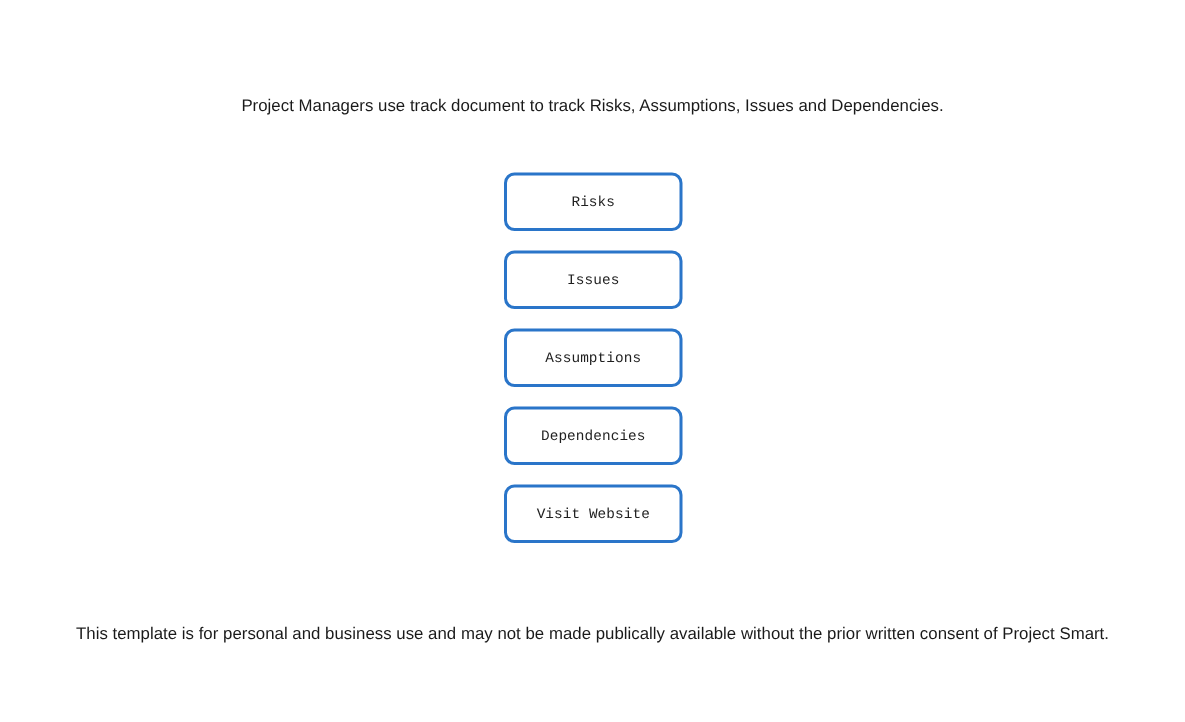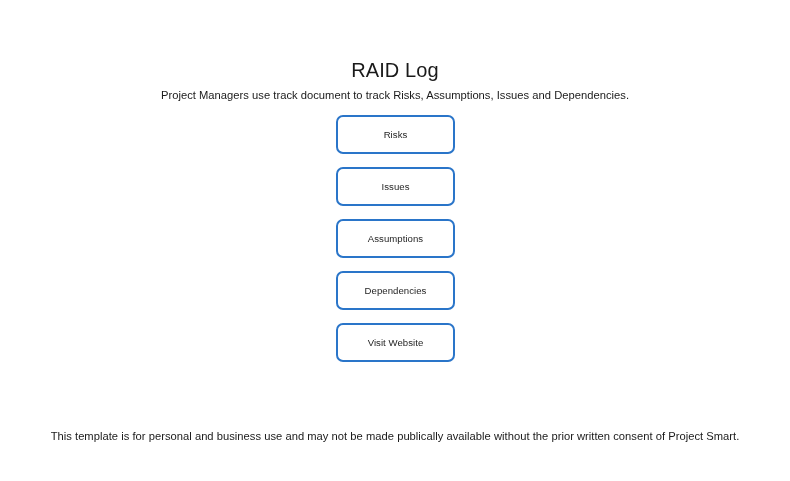--- a/index.html
+++ b/index.html
@@ -63,55 +63,55 @@
     width: 119px;
     height: 39px;
     border: 2px solid #2a75c9;
     border-radius: 7px;
     background: #ffffff;
     display: flex;
     align-items: center;
     justify-content: center;
     padding: 0 4px;
     cursor: pointer;
+    font-family: Liberation Mono, monospace;
   }
   .nav-button-label {
     font-size: 9.6px;
     font-weight: 400;
     line-height: 12px;
     color: #1f1f1f;
     text-align: center;
     letter-spacing: 0.05px;
     white-space: nowrap;
   }
 
   
   .footer {
     position: absolute;
     left: 0;
-    top: 429px;
+    top: 416px;
     width: 790px;
     text-align: center;
   }
   .footer-text {
     font-size: 11.2px;
     font-weight: 400;
     line-height: 14px;
     color: #1a1a1a;
     margin: 0;
     letter-spacing: 0.02px;
   }
 </style>
 </head>
 <body>
 
 <div class="page">
 
   <div class="header">
-    <h1 class="doc-title">RAID Log</h1>
     <p class="doc-subtitle">Project Managers use track document to track Risks, Assumptions, Issues and Dependencies.</p>
   </div>
 
   <div class="button-stack">
 
     <div class="nav-button">
       <span class="nav-button-label">Risks</span>
     </div>
 
     <div class="nav-button">

